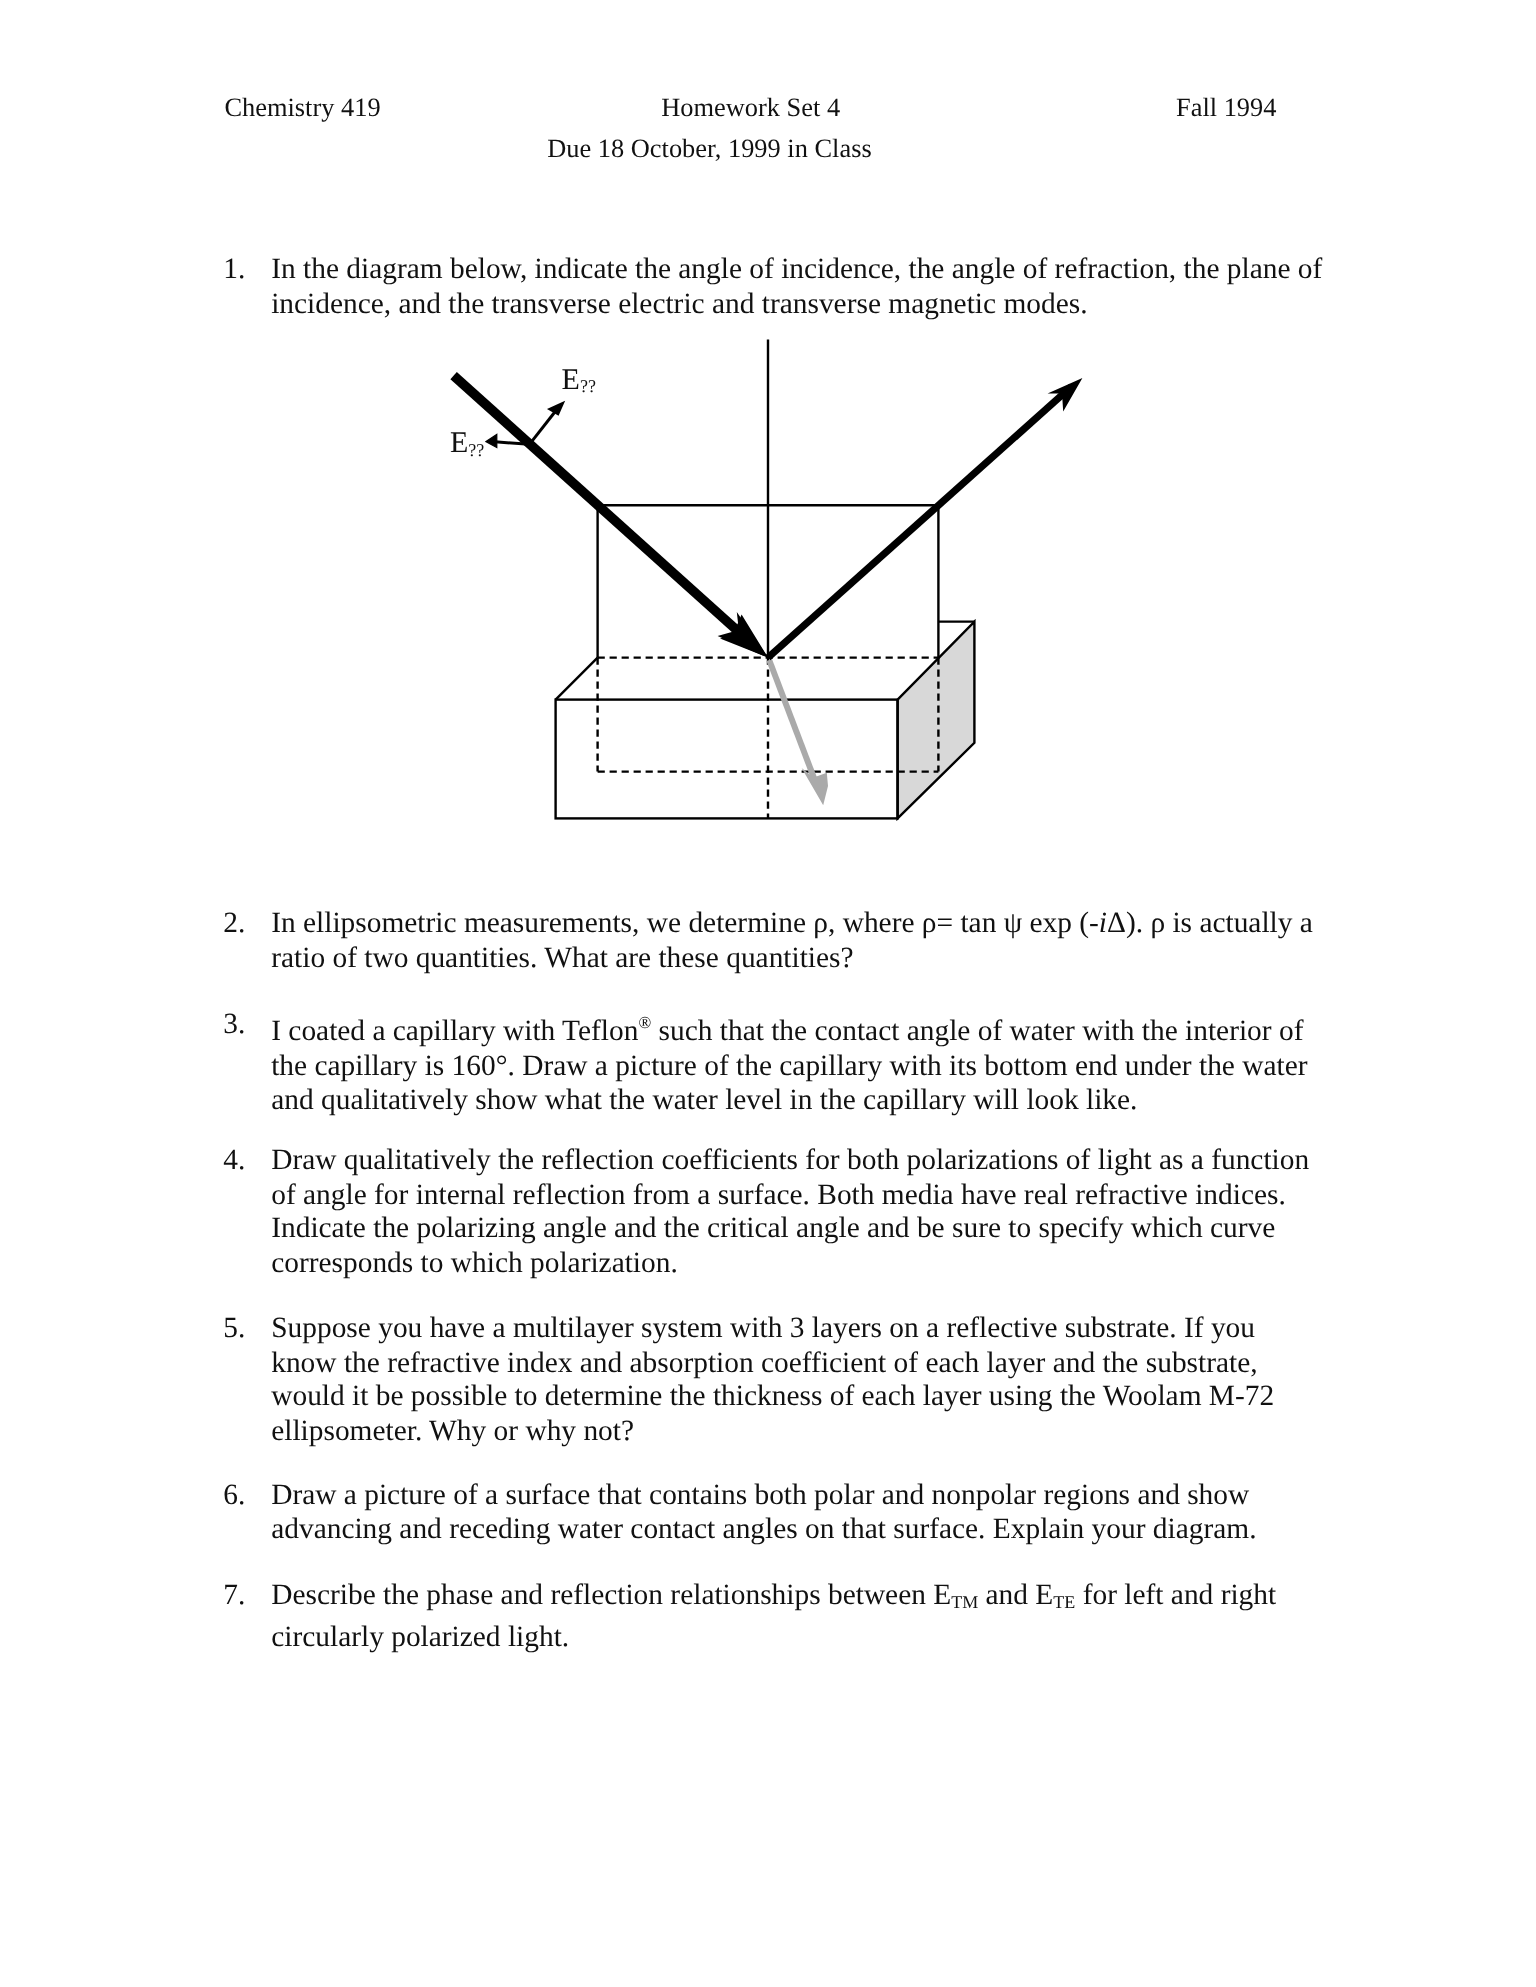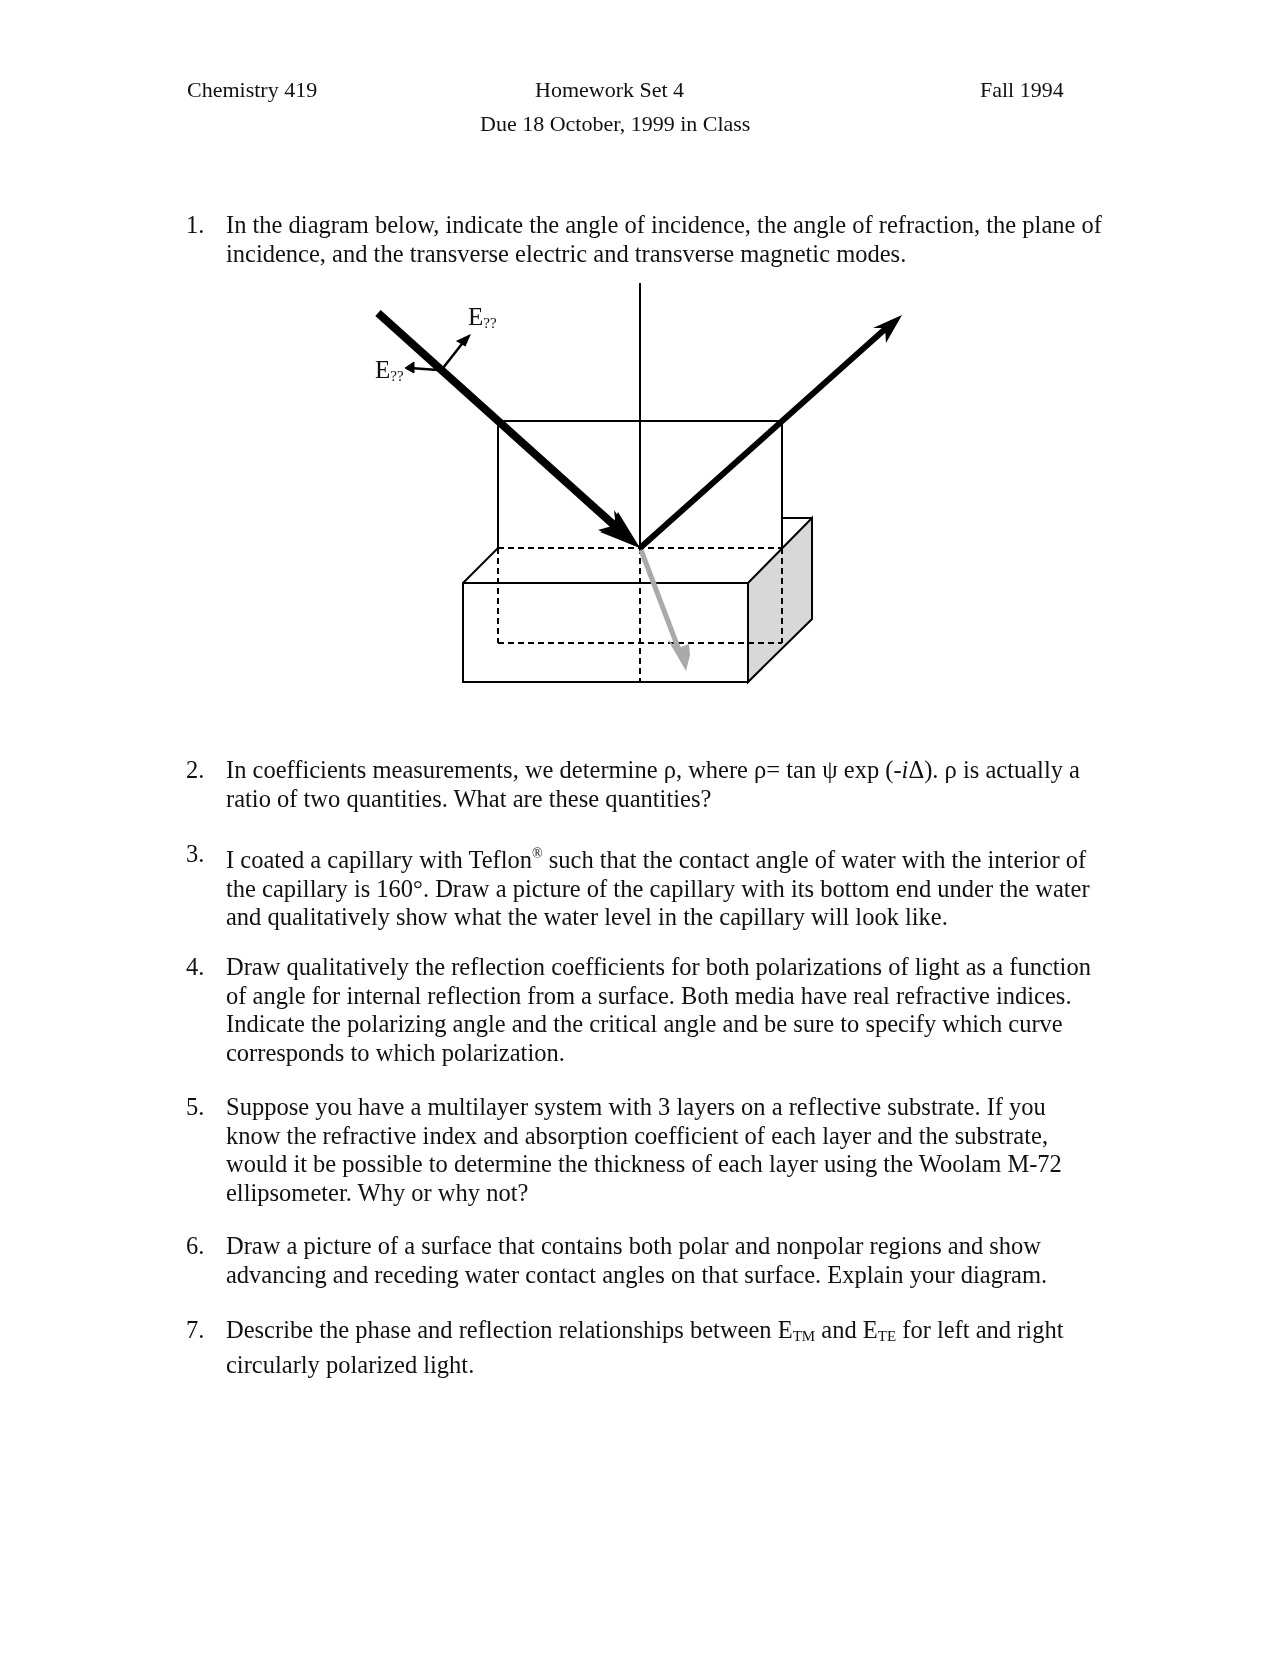--- a/index.html
+++ b/index.html
@@ -10,23 +10,23 @@
   .q .num{position:absolute;left:0;top:0;}
   .q .body{margin-left:40px;}
   sub.s{font-size:15px;vertical-align:-3px;}
   sup.r{font-size:14px;vertical-align:10px;}
   #diagram{position:absolute;left:0;top:0;}
 </style>
 </head>
 <body>
 
 <div class="hdr" style="left:187px;top:74px;">Chemistry 419</div>
-<div class="hdr" style="left:535px;top:74px;">Homework Set 4</div>
+<div class="hdr" style="left:551px;top:74px;">Homework Set 4</div>
 <div class="hdr" style="left:980px;top:74px;">Fall 1994</div>
-<div class="hdr" style="left:480px;top:108px;">Due 18 October, 1999 in Class</div>
+<div class="hdr" style="left:456px;top:108px;">Due 18 October, 1999 in Class</div>
 
 <div class="q" style="top:211px;">
   <span class="num">1.</span>
   <div class="body">In the diagram below, indicate the angle of incidence, the angle of refraction, the plane of incidence, and the transverse electric and transverse magnetic modes.</div>
 </div>
 
 <svg id="diagram" width="1280" height="720" viewBox="0 0 1280 720">
   <defs>
     <marker id="bighead" markerWidth="10" markerHeight="10" refX="8" refY="5" orient="auto" markerUnits="userSpaceOnUse" viewBox="0 0 10 10">
     </marker>
@@ -79,21 +79,21 @@
 
 <div style="position:absolute;left:468px;top:303px;font-size:25px;">
   <span>E</span><sub class="s">??</sub>
 </div>
 <div style="position:absolute;left:375px;top:356px;font-size:25px;">
   <span>E</span><sub class="s">??</sub>
 </div>
 
 <div class="q" style="top:756px;">
   <span class="num">2.</span>
-  <div class="body"><span>In coefficients measurements, we determine ρ, where ρ= tan ψ exp (-</span><i>i</i><span>Δ).  ρ is actually a ratio of two quantities.  What are these quantities?</span></div>
+  <div class="body"><span>In ellipsometric measurements, we determine ρ, where ρ= tan ψ exp (-</span><i>i</i><span>Δ).  ρ is actually a ratio of two quantities.  What are these quantities?</span></div>
 </div>
 
 <div class="q" style="top:840px;">
   <span class="num">3.</span>
   <div class="body"><span>I coated a capillary with Teflon</span><sup class="r">®</sup><span> such that the contact angle of water with the interior of the capillary is 160°.  Draw a picture of the capillary with its bottom end under the water and qualitatively show what the water level in the capillary will look like.</span></div>
 </div>
 
 <div class="q" style="top:953px;">
   <span class="num">4.</span>
   <div class="body">Draw qualitatively the reflection coefficients for both polarizations of light as a function of angle for internal reflection from a surface.  Both media have real refractive indices.  Indicate the polarizing angle and the critical angle and be sure to specify which curve corresponds to which polarization.</div>

